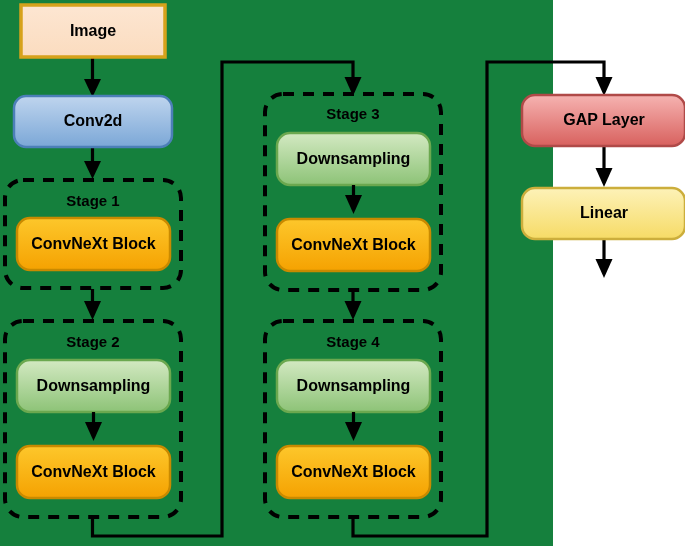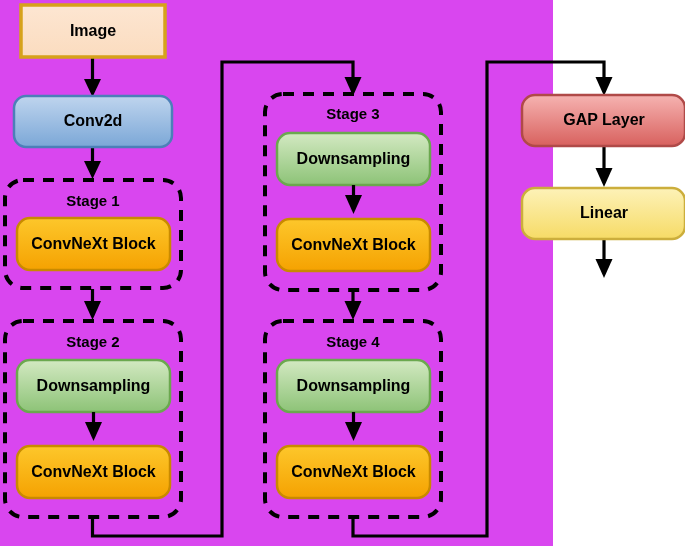--- a/index.html
+++ b/index.html
@@ -10,21 +10,21 @@
   body {
     width: 685px;
     height: 546px;
     overflow: hidden;
     font-family: "Liberation Sans", sans-serif;
   }
   #diagram-root {
     position: relative;
     width: 553px;
     height: 546px;
-    background: #d946ef;
+    background: #15803d;
   }
   svg.diagram {
     display: block;
     width: 685px;
     height: 546px;
   }
   .node-label {
     font-family: "Liberation Sans", sans-serif;
     font-weight: bold;
     fill: #000000;

